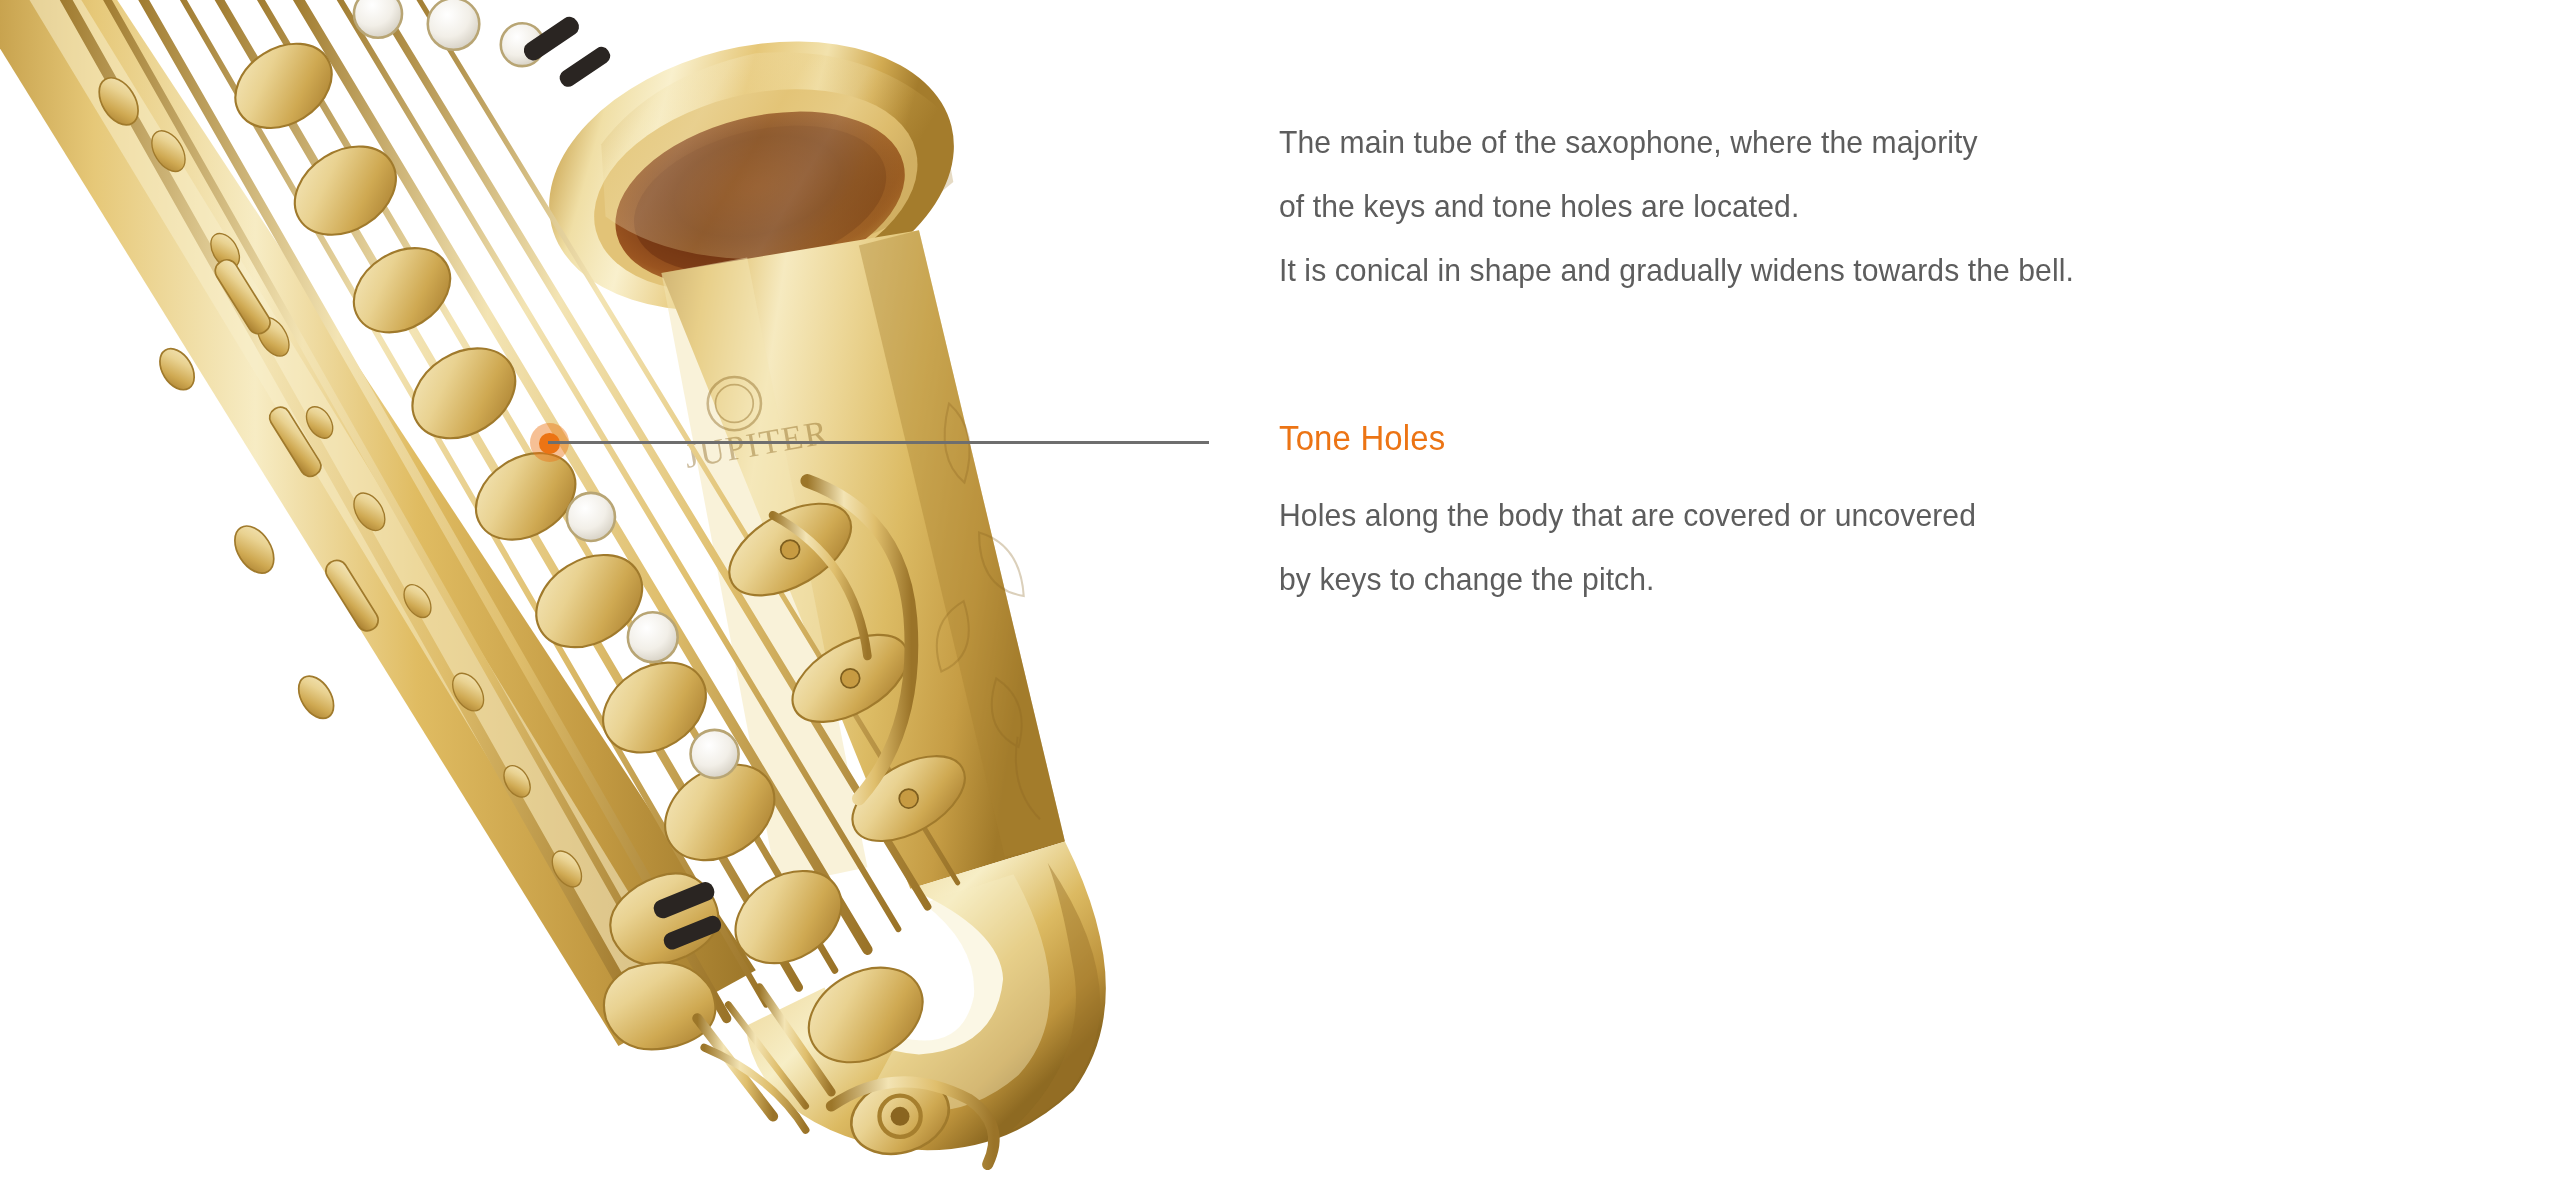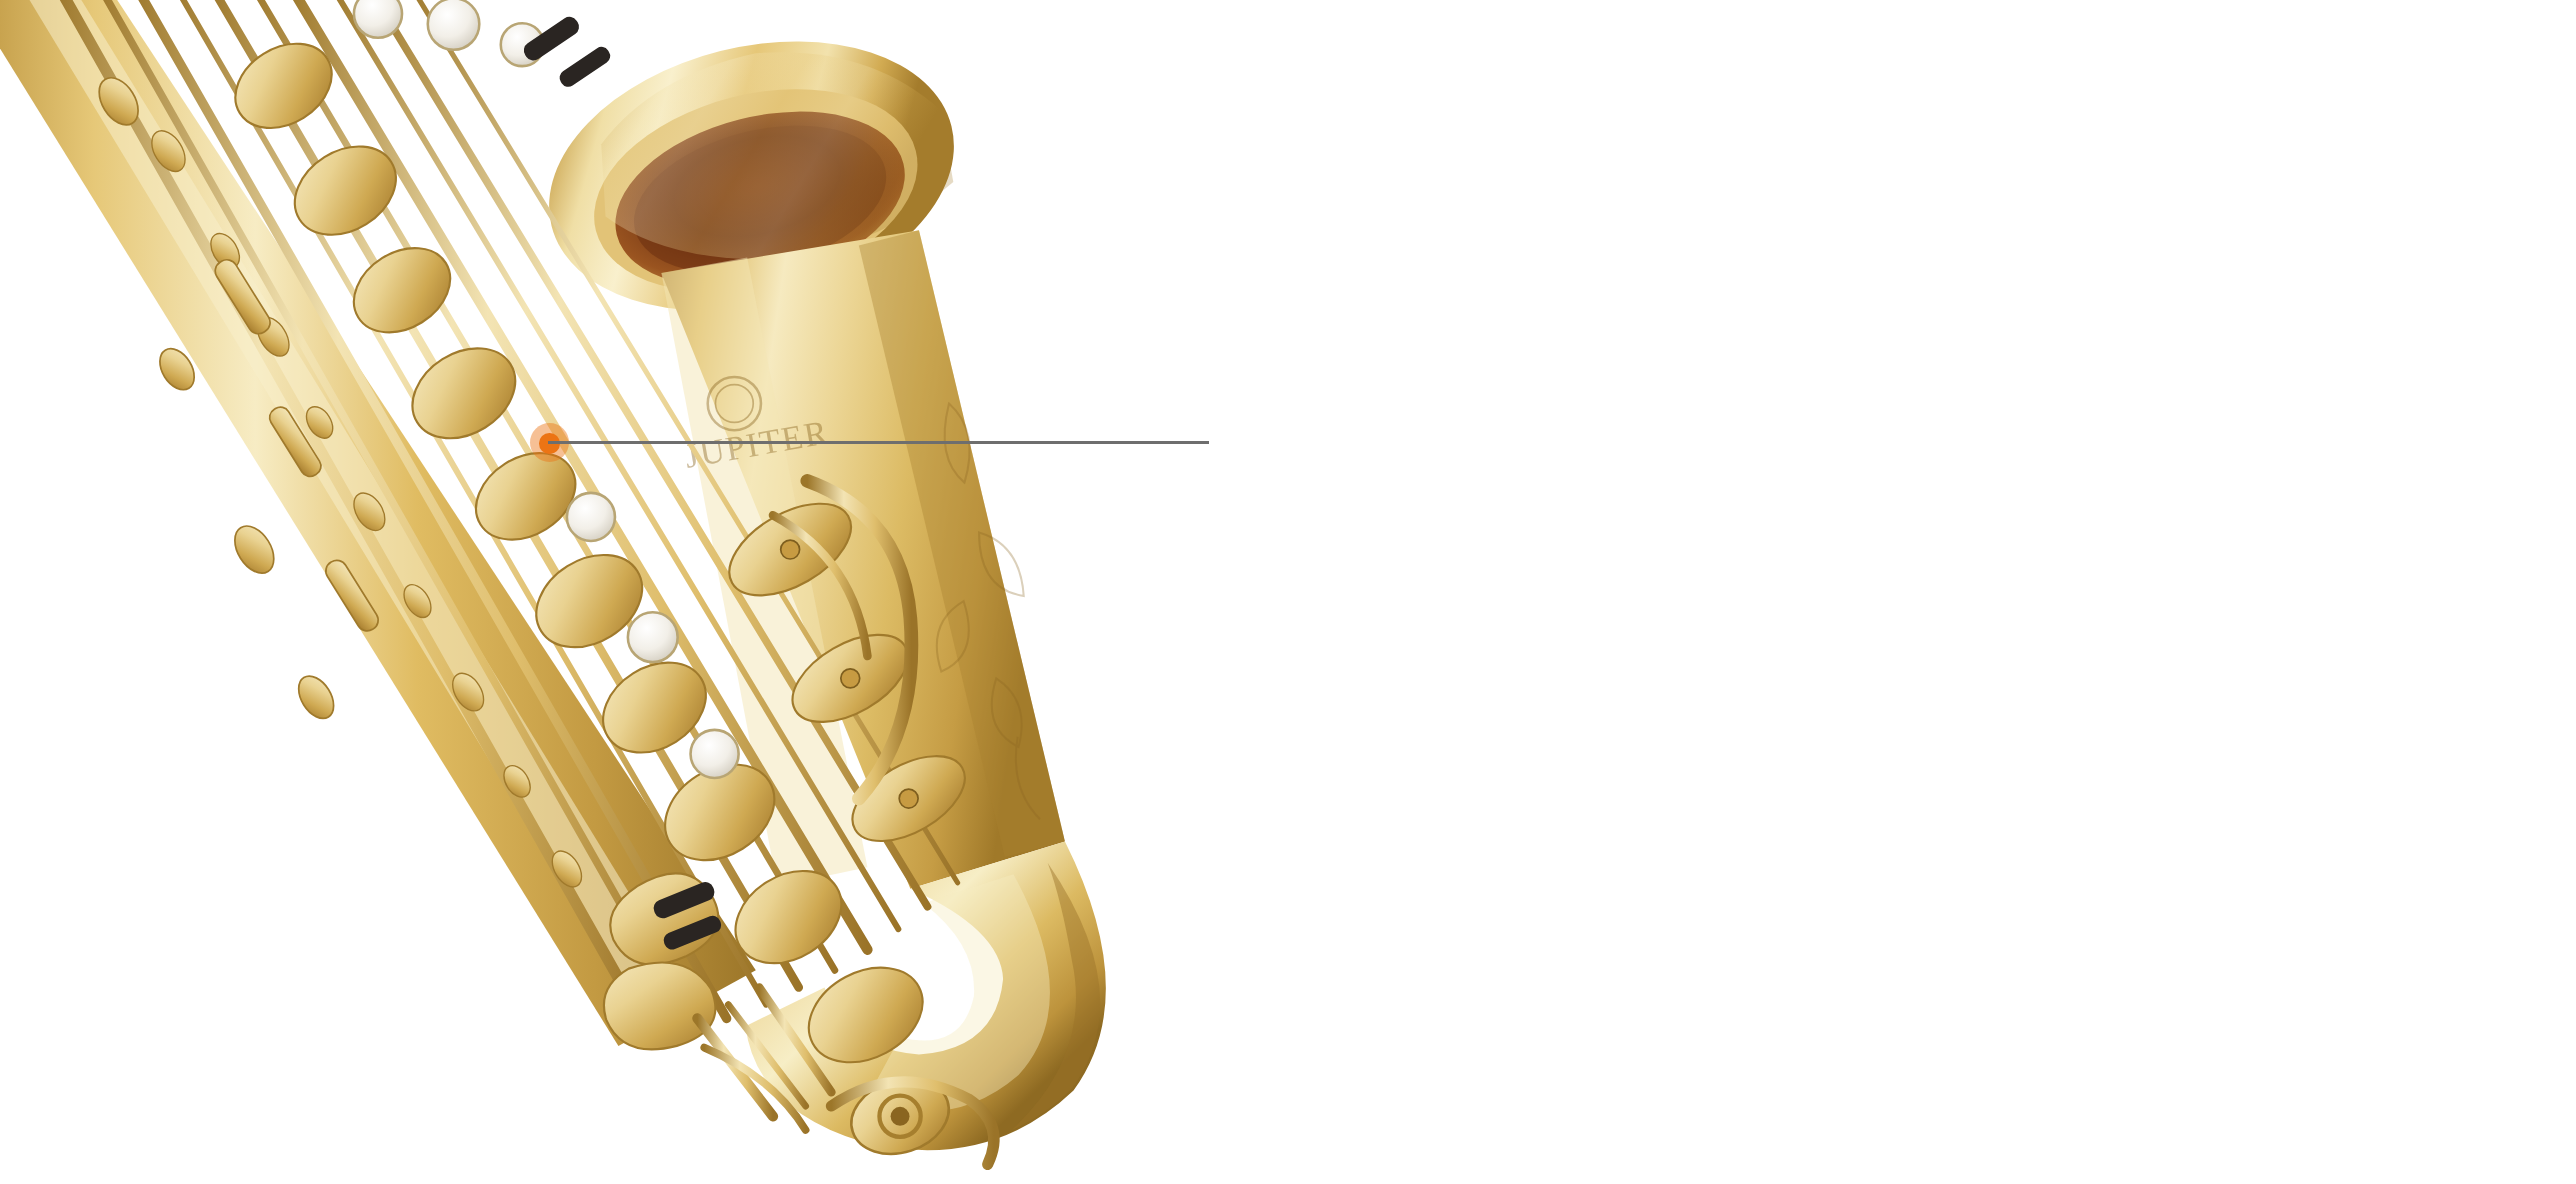--- a/index.html
+++ b/index.html
@@ -289,17 +289,27 @@
   </div>
 
   <div id="marker-group">
     <div class="marker-halo"></div>
     <div class="marker-dot"></div>
     <div class="leader-line"></div>
   </div>
 
   <div id="text-panel">
 
-
+    <div class="para-block" id="intro-block">
+      <div class="body-line">The main tube of the saxophone, where the majority</div>
+      <div class="body-line">of the keys and tone holes are located.</div>
+      <div class="body-line">It is conical in shape and gradually widens towards the bell.</div>
+    </div>
+
+    <div class="para-block" id="tone-block">
+      <div class="section-heading">Tone Holes</div>
+      <div class="body-line">Holes along the body that are covered or uncovered</div>
+      <div class="body-line">by keys to change the pitch.</div>
+    </div>
 
   </div>
 </div>
 
 
 </body></html>

